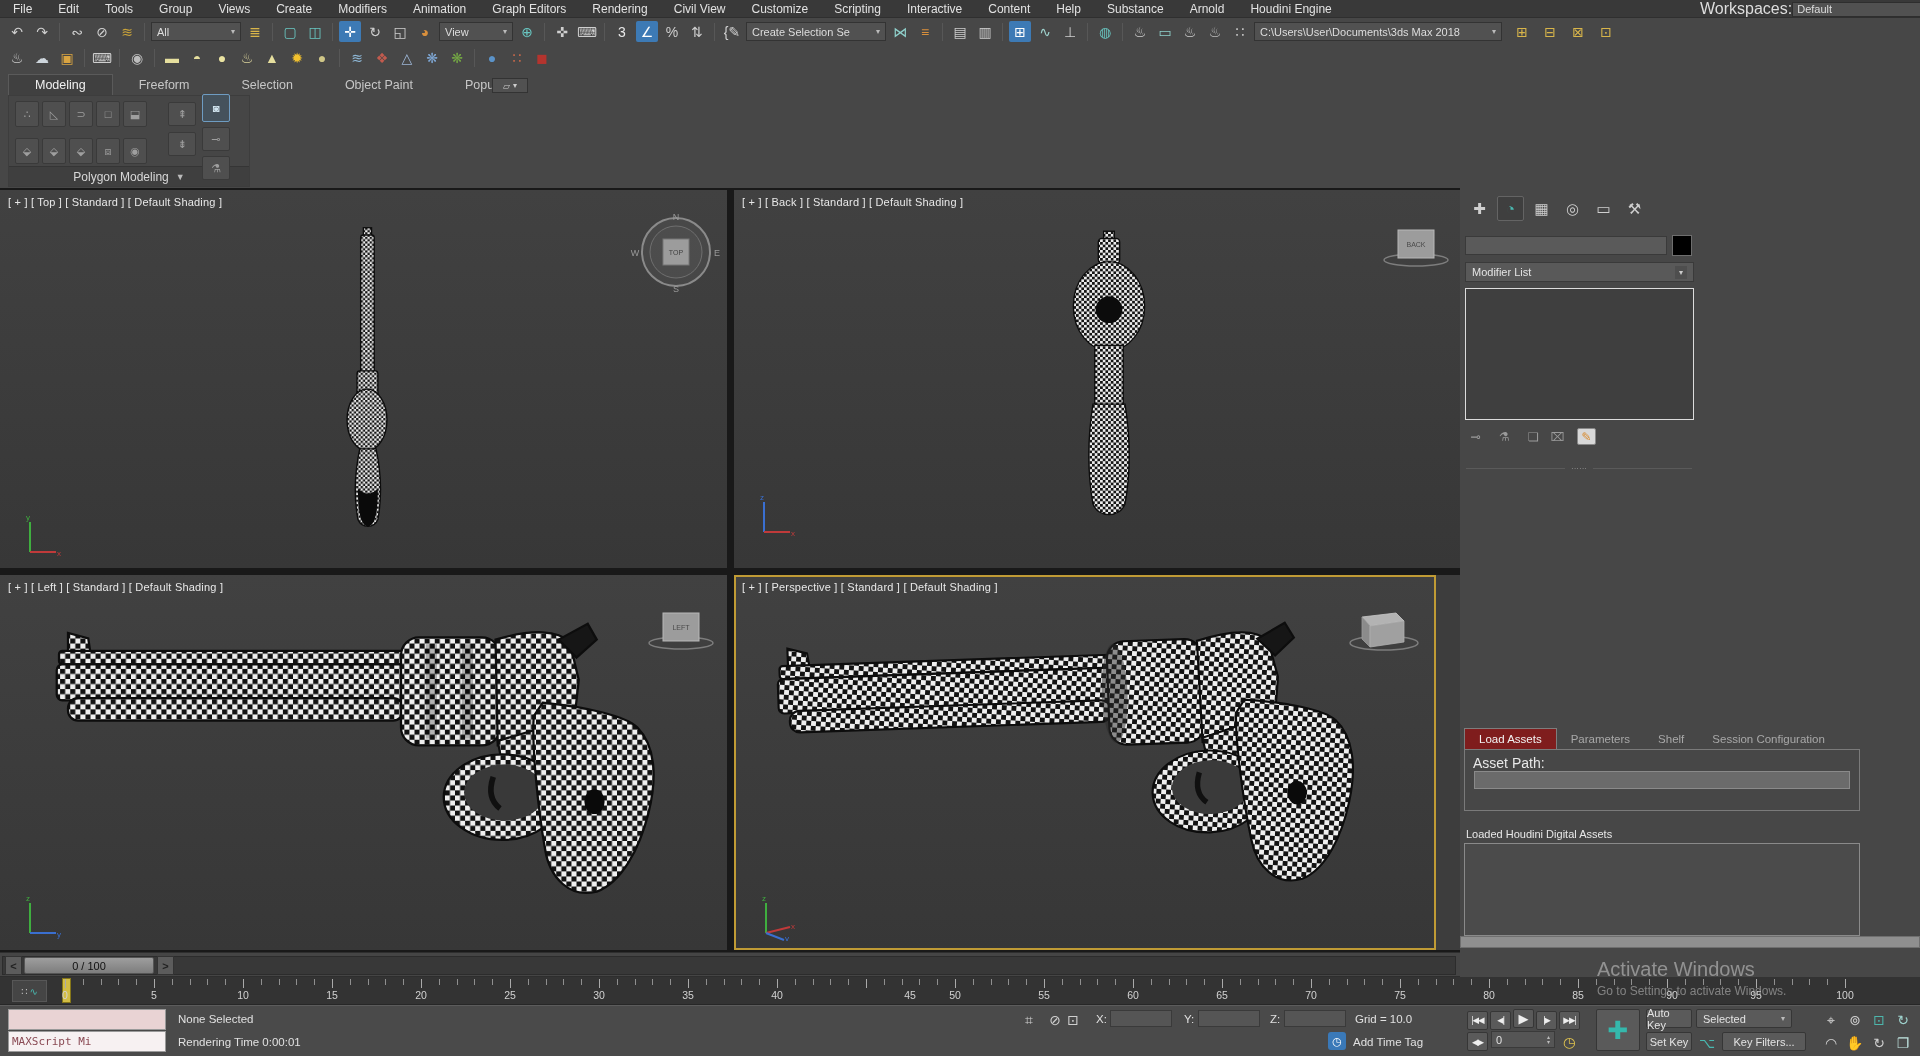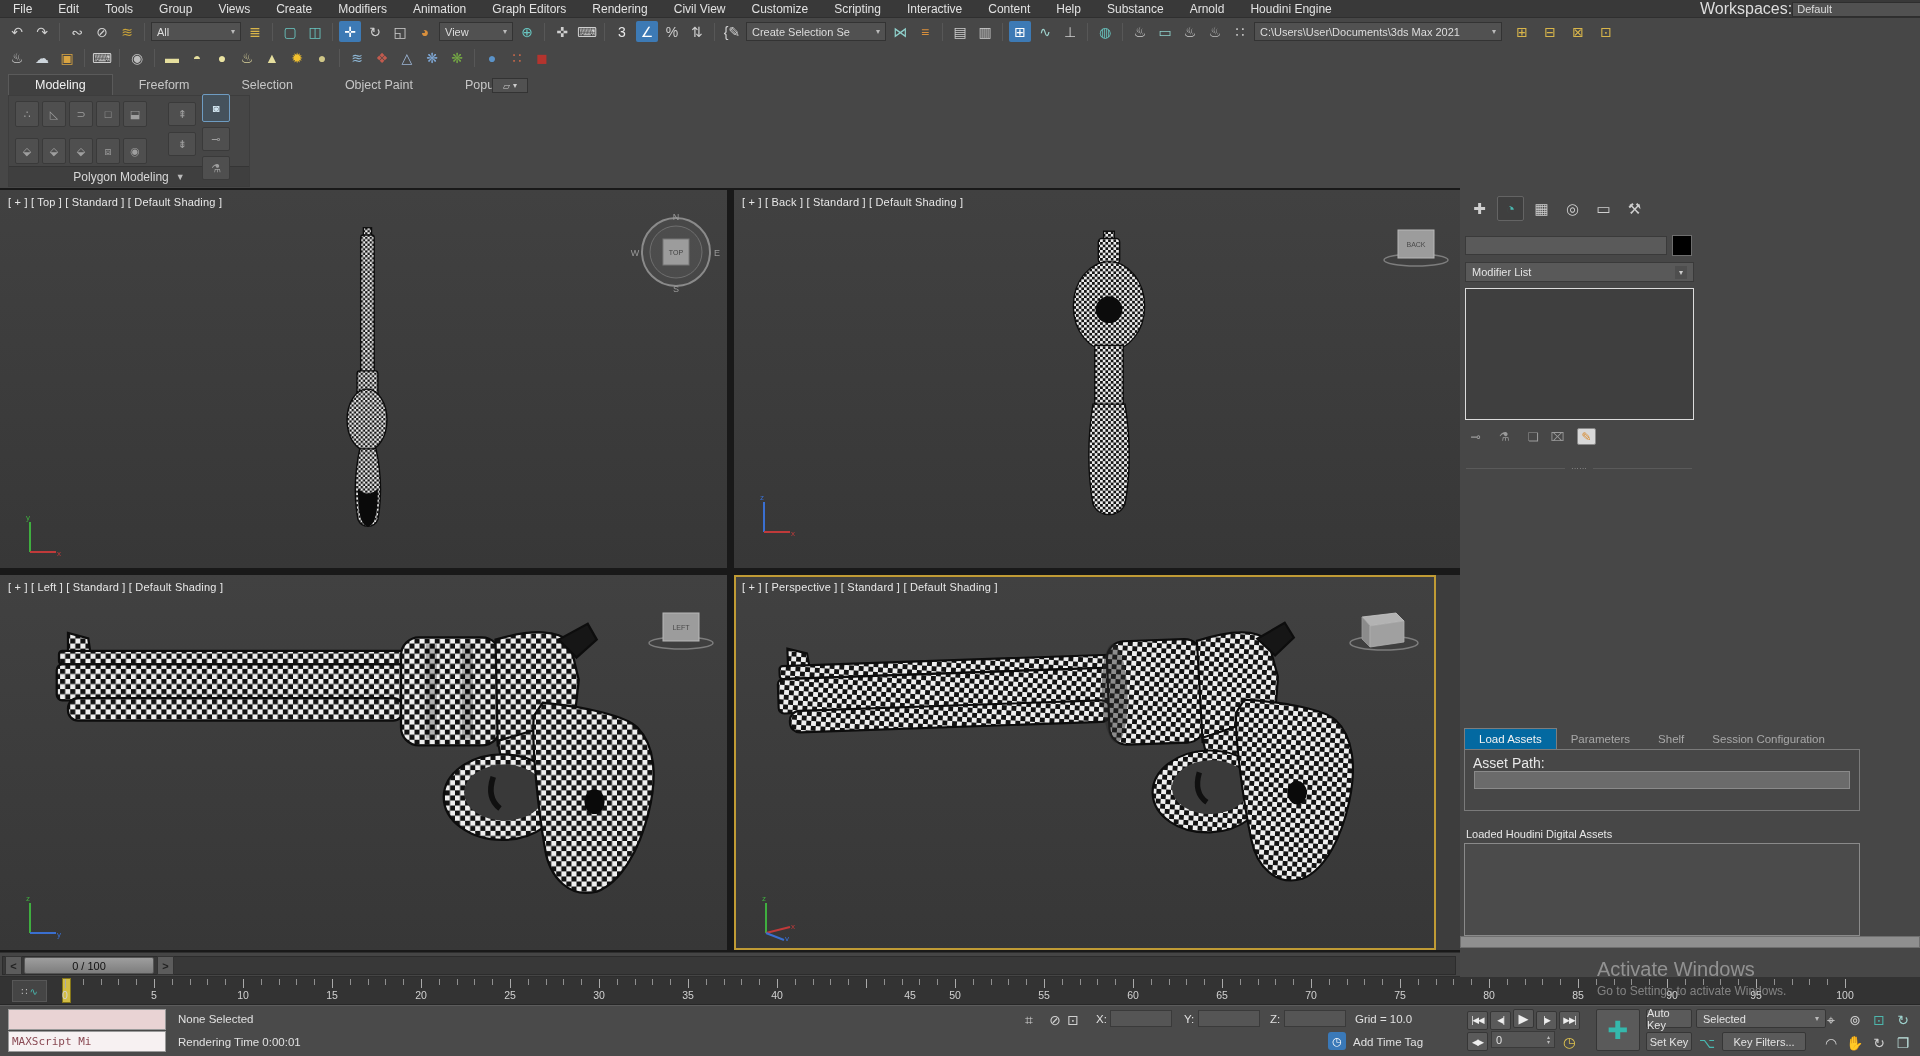--- a/index.html
+++ b/index.html
@@ -52,21 +52,21 @@
   .field{background:#5a5a5a;border:1px solid #3a3a3a;color:#e0e0e0}
   .mod-dd{position:absolute;left:5px;top:218px;width:229px;height:20px;background:#595959;border:1px solid #3a3a3a;display:flex;align-items:center;font-size:11px;color:#e4e4e4;padding:0 6px}
   .mod-dd .caret{margin-left:auto;font-size:8px;color:#ccc;background:#4e4e4e;padding:2px 4px}
   .stackbox{position:absolute;left:5px;top:244px;width:229px;height:132px;background:#3f3f3f;border:1px solid #dcdcdc}
   .stackbtns{position:absolute;left:6px;top:384px;display:flex;align-items:center;gap:5px}
   .stackbtns .tbi{width:19px;height:17px;font-size:12px;color:#9a9a9a}
   .rollout-div{position:absolute;left:6px;top:420px;width:226px;display:flex;align-items:center;gap:6px;color:#8f8f8f;font-size:8px}
   .rollout-div:before,.rollout-div:after{content:"";flex:1;height:1px;background:#5a5a5a}
   .hd-tabs{position:absolute;left:4px;top:682px;display:flex;align-items:flex-end;font-size:11.5px;color:#a8a8a8;height:23px}
   .hd-tab{padding:4px 14px;cursor:default;white-space:nowrap}
-  .hd-tab.active{background:#0369a1;border:1px solid #7d7d7d;border-bottom:none;color:#f2f2f2}
+  .hd-tab.active{background:#7f1d1d;border:1px solid #7d7d7d;border-bottom:none;color:#f2f2f2}
   .hd-box{position:absolute;left:4px;top:705px;width:396px;height:62px;border:1px solid #7a7a7a}
   .hd-box .lbl{position:absolute;left:8px;top:5px;font-size:14px;color:#e8e8e8}
   .hd-input{position:absolute;left:9px;top:21px;width:376px;height:18px;background:#6b6b6b;border:1px solid #8a8a8a}
   .hd-loaded-lbl{position:absolute;left:6px;top:784px;font-size:11px;color:#e8e8e8}
   .hd-loaded-box{position:absolute;left:4px;top:799px;width:396px;height:93px;background:#4b4b4b;border:1px solid #8a8a8a}
   .panel-strip{position:absolute;left:0;top:892px;width:460px;height:12px;background:#8f8f8f;border:1px solid #6f6f6f}
 
   
   .timeslider{position:absolute;left:0;top:952px;width:1460px;height:25px;background:#454545;border-top:1px solid #2e2e2e;border-bottom:1px solid #2e2e2e}
   .ts-track{position:absolute;left:2px;top:3px;width:1454px;height:19px;background:#383838;border:1px solid #2c2c2c}
@@ -188,21 +188,21 @@
         <i class="sep"></i>
         <span class="tbi" style="color: rgb(105, 199, 194);">◍</span>
         <i class="sep"></i>
         <span class="tbi" style="color: rgb(207, 207, 207);">♨</span>
         <span class="tbi" style="color: rgb(143, 208, 203);">▭</span>
         <span class="tbi" style="color: rgb(207, 207, 207);">♨</span>
         <span class="tbi" style="color: rgb(189, 189, 189);">♨</span>
         <span class="tbi">∷</span>
       </span>
     <div class="dd path">
-      <span style="overflow:hidden;white-space:nowrap">C:\Users\User\Documents\3ds Max 2021</span>
+      <span style="overflow:hidden;white-space:nowrap">C:\Users\User\Documents\3ds Max 2018</span>
       <span class="caret">▾</span>
     </div>
     <span style="display:flex;align-items:center;gap:6px;margin-left:6px">
         <span class="tbi" style="color: rgb(216, 181, 74);">⊞</span>
         <span class="tbi" style="color: rgb(216, 181, 74);">⊟</span>
         <span class="tbi" style="color: rgb(216, 181, 74);">⊠</span>
         <span class="tbi" style="color: rgb(216, 181, 74);">⊡</span>
       </span>
   </div>
 
@@ -652,21 +652,21 @@
     <span id="playback" style="position:absolute;left:1467px;top:3px"><span class="pb-btn" style="position: static; display: inline-flex; margin-right: 2px;">|◀◀</span><span class="pb-btn" style="position: static; display: inline-flex; margin-right: 2px;">◀|</span><span class="pb-btn" style="position: static; display: inline-flex; margin-right: 2px; font-size: 13px; letter-spacing: 0px;">▶</span><span class="pb-btn" style="position: static; display: inline-flex; margin-right: 2px;">|▶</span><span class="pb-btn" style="position: static; display: inline-flex; margin-right: 2px;">▶▶|</span></span>
     <span class="pb-btn" style="left:1467px;top:26px">◀▶</span>
     <span class="st-input" style="left:1491px;top:25px;width:64px;display:flex;align-items:center;padding:0 4px;font-size:11px;color:#e0e0e0">
       <span>0</span>
       <span style="margin-left:auto;font-size:6px;line-height:5px;color:#bbb">▴<br>▾</span>
     </span>
     <span class="tbi" style="position:absolute;left:1558px;top:25px;color:#dcc04e">◷</span>
 
     <span class="st-btn" style="left:1596px;top:3px;width:44px;height:42px;font-size:25px;color:#35b8ac">✚</span>
     <span class="st-btn" style="left:1646px;top:3px;width:46px">Auto Key</span>
-    <span class="st-btn" style="left:1696px;top:3px;width:130px;justify-content:flex-start;padding:8px 6px">
+    <span class="st-btn" style="left:1696px;top:3px;width:96px;justify-content:flex-start;padding:8px 6px">
       <span>Selected</span>
       <span style="margin-left:auto;font-size:8px;color:#bbb">▾</span>
     </span>
     <span class="st-btn" style="left:1646px;top:26px;width:46px">Set Key</span>
     <span class="tbi" style="position:absolute;left:1696px;top:26px;color:#49b8b0">⌥</span>
     <span class="st-btn" style="left:1722px;top:26px;width:84px">Key Filters...</span>
 
     <span style="position:absolute;left:1820px;top:3px;display:flex;gap:2px">
         <span class="tbi">⌖</span>
         <span class="tbi">⊚</span>

